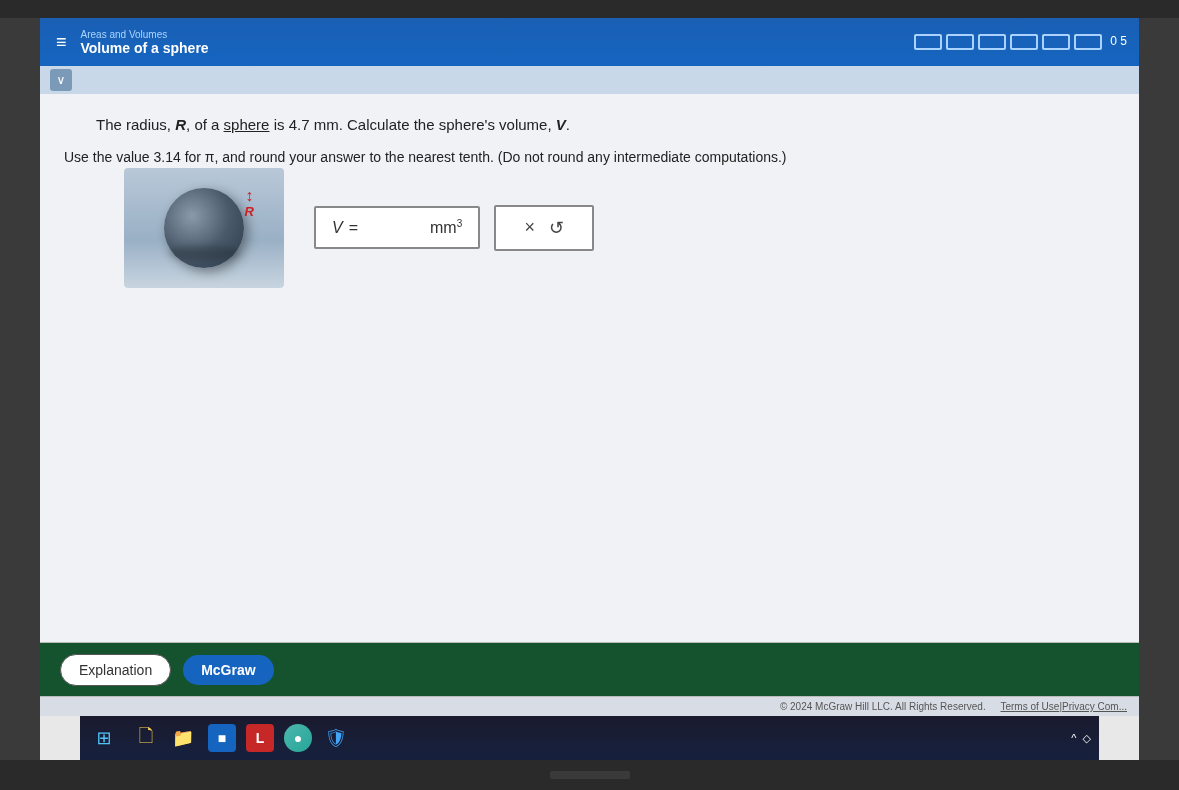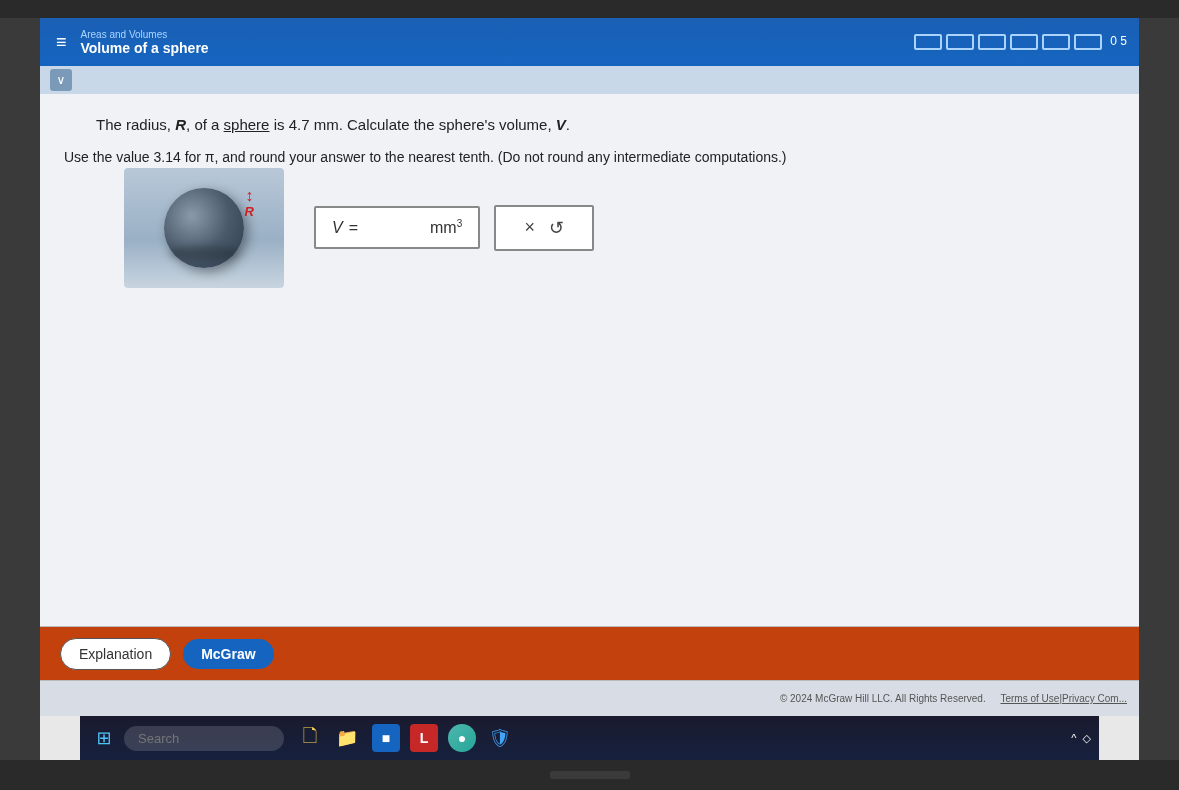--- a/index.html
+++ b/index.html
@@ -261,21 +261,21 @@
     .undo-button {
       background: none;
       border: none;
       font-size: 18px;
       color: #444;
       cursor: pointer;
     }
 
     
     .bottom-bar {
-      background: #c2410c;
+      background: #14532d;
       height: 54px;
       display: flex;
       align-items: center;
       padding: 0 20px;
       gap: 12px;
       border-top: 1px solid #bbb;
     }
 
     .explanation-btn {
       background: white;
@@ -294,21 +294,21 @@
       padding: 7px 18px;
       font-size: 14px;
       color: white;
       cursor: pointer;
       font-weight: bold;
     }
 
     
     .footer-bar {
       background: #d8dde5;
-      height: 36px;
+      height: 20px;
       display: flex;
       align-items: center;
       justify-content: flex-end;
       padding: 0 12px;
       font-size: 10px;
       color: #555;
       border-top: 1px solid #bbb;
     }
 
     
@@ -511,21 +511,20 @@
     <span style="text-decoration:underline; cursor:pointer;margin-left:12px;">Terms of Use</span>
     <span>|</span>
     <span style="text-decoration:underline; cursor:pointer;">Privacy Com...</span>
   </div>
 
   <div class="taskbar">
     <div class="taskbar-start">
       <span class="win-logo">⊞</span>
     </div>
 
-    <input class="search-bar" type="text" placeholder="Search" style="">
 
     <div class="taskbar-icons">
 
       <div class="taskbar-icon">
         <span class="icon-file">🗋</span>
       </div>
 
       <div class="taskbar-icon">
         <span class="icon-folder">📁</span>
       </div>

